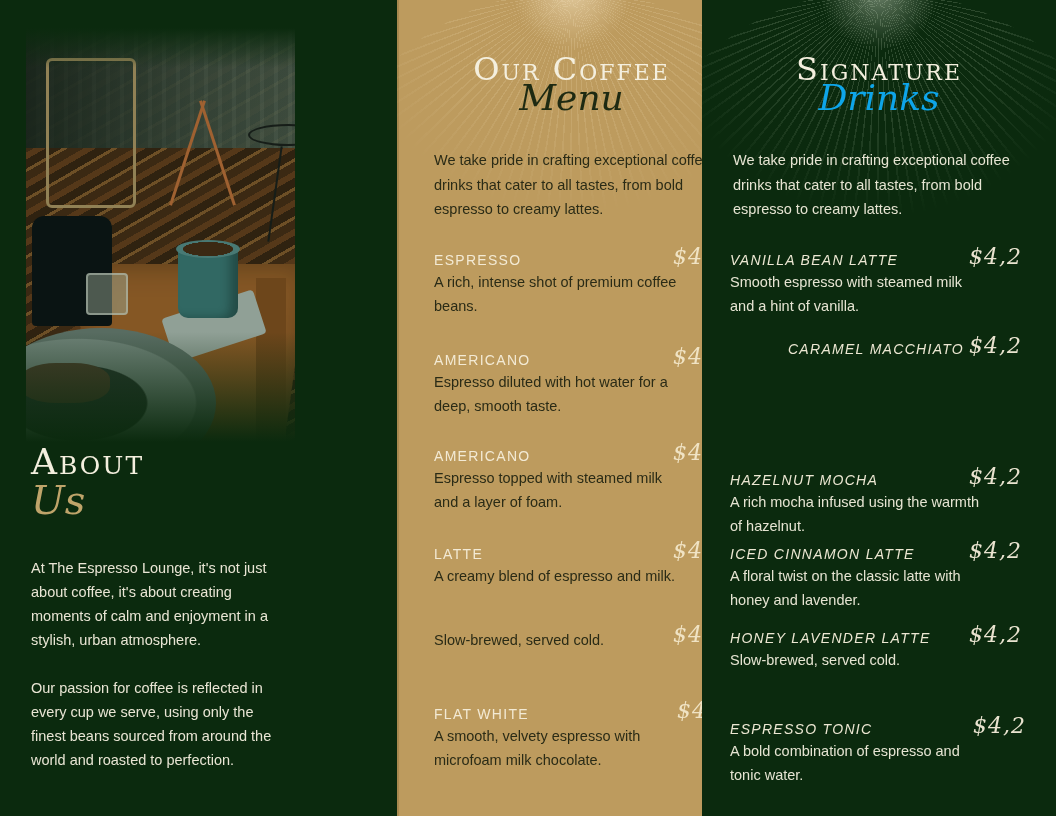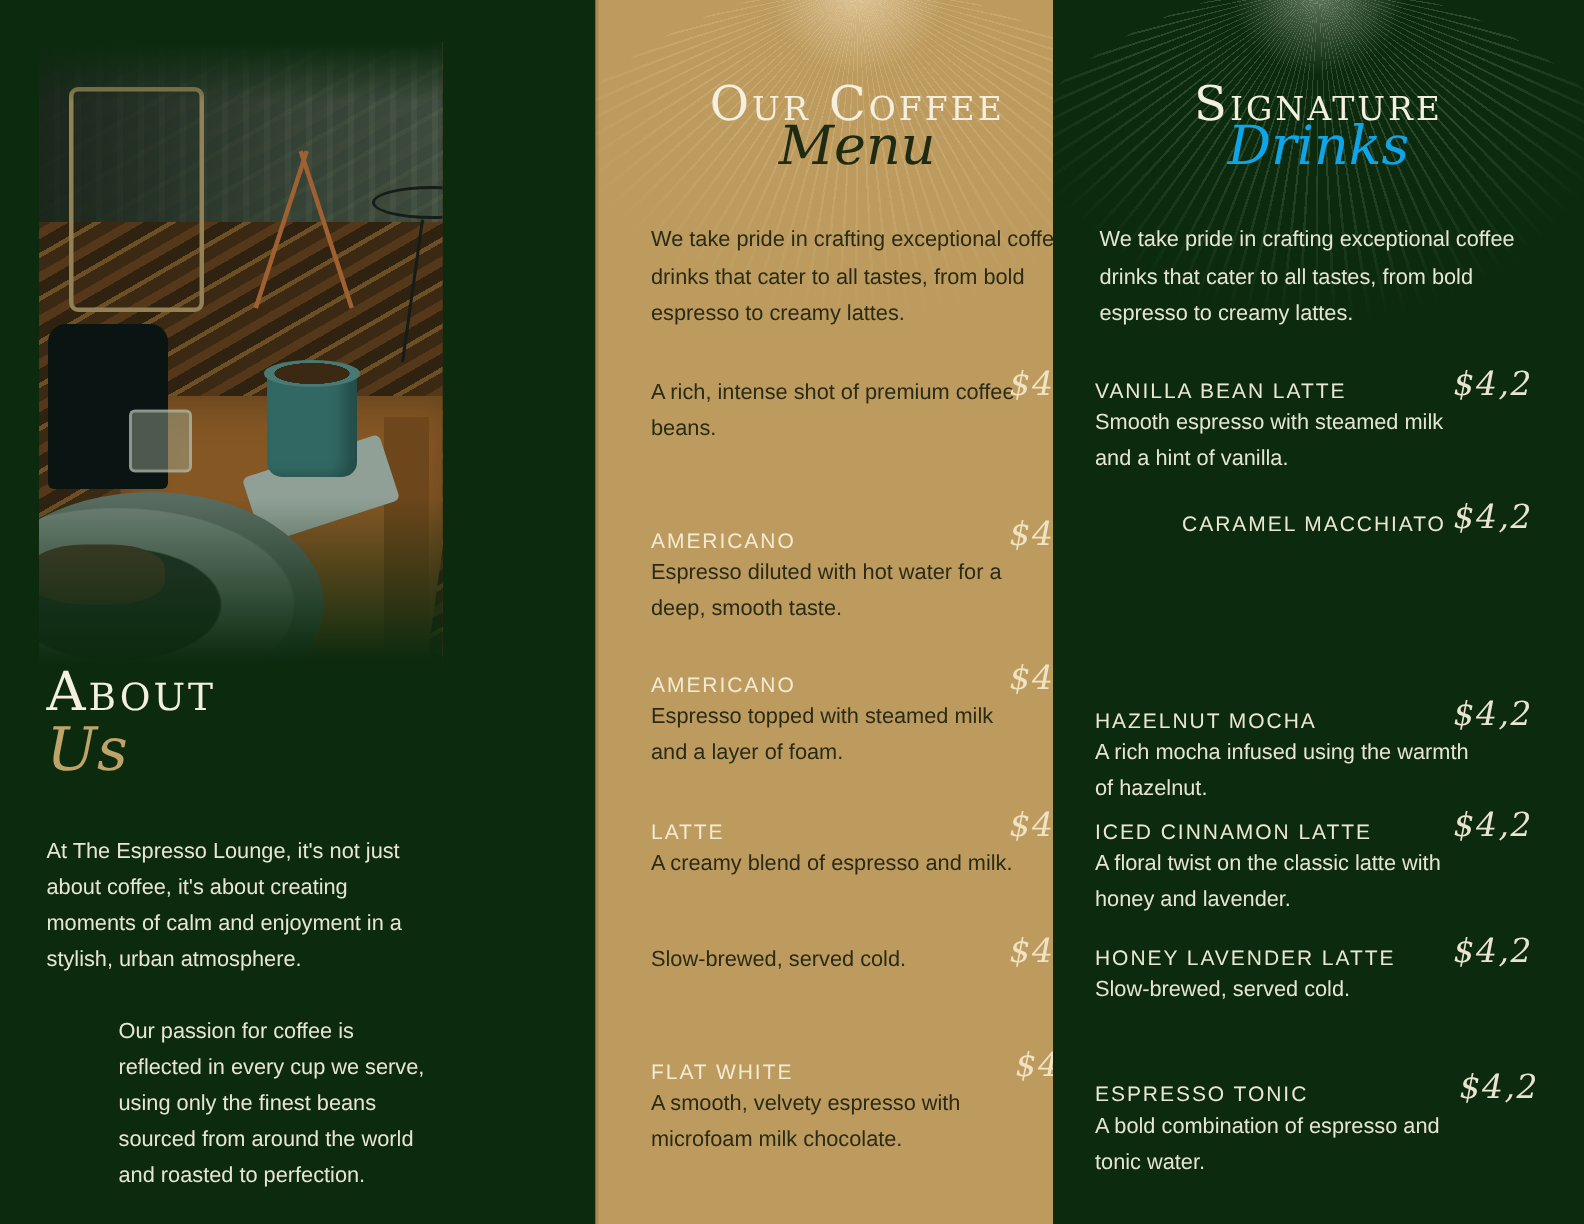--- a/index.html
+++ b/index.html
@@ -76,21 +76,21 @@
   
   .h-caps { font-family: "DejaVu Serif", "Liberation Serif", serif; font-variant: small-caps; letter-spacing: 2px;
     color: #f4efde; font-weight: normal; }
   .h-script { font-family: "DejaVu Serif", "Liberation Serif", serif; font-style: italic; font-weight: normal; }
 
   .about-title { position: absolute; left: 31px; top: 442px; }
   .about-title .h-caps { font-size: 36px; line-height: 40px; display: block; }
   .about-title .h-script { font-size: 40px; line-height: 40px; color: #bfa46a; display: block; margin-top: -2px; }
 
   .about-body { position: absolute; left: 31px; top: 556px; width: 260px; color: #e9e5d4; font-size: 14.5px; line-height: 24px; }
-  .about-body p + p { margin-top: 24px; margin-left: 48px; }
+  .about-body p + p { margin-top: 24px; }
 
   .title-block { position: absolute; left: 0; width: 100%; text-align: center; top: 50px; }
   .title-block .h-caps { font-size: 32px; line-height: 38px; display: block; }
   .title-block .h-script { font-size: 36px; line-height: 36px; display: block; margin-top: -8px; }
   .panel-mid .h-script { color: #1e2a12; }
   .panel-right .h-script { color: #0ea5e9; }
 
   .intro { position: absolute; top: 148px; width: 290px; font-size: 14.5px; line-height: 24.5px; }
   .panel-mid .intro { left: 37px; color: #2a2b16; }
   .panel-right .intro { left: 31px; color: #e6e4d2; }
@@ -99,21 +99,21 @@
   .panel-right .items { left: 28px; }
   .item { position: absolute; left: 0; width: 292px; }
   .item-name { font-size: 14px; letter-spacing: 1.3px; line-height: 20px; text-transform: uppercase; }
   .item-desc { font-size: 14.5px; line-height: 24px; width: 250px; }
   .item-price { position: absolute; right: 0; top: -6px; font-family: "DejaVu Serif", "Liberation Serif", serif;
     font-style: italic; font-size: 22px; letter-spacing: 1px; }
 
   .panel-mid .item-name { color: #f3ead4; }
   .panel-mid .item-desc { color: #2a2b16; }
   .panel-mid .item-price { color: #f0e3c4; }
-  .panel-right .item-name { color: #ece7d2; }
+  .panel-right .item-name { color: #ece7d2; font-style: italic; }
   .panel-right .item-desc { color: #e6e4d2; }
   .panel-right .item-price { color: #e9e3cf; }
 </style>
 </head>
 <body>
 
 <section class="panel panel-left">
   <div class="photo">
     <div class="wall"></div>
     <div class="wall-shade"></div>
@@ -152,20 +152,21 @@
 
   <h2 class="title-block">
     <span class="h-caps">Our Coffee</span>
     <span class="h-script">Menu</span>
   </h2>
 
   <p class="intro">We take pride in crafting exceptional coffee drinks that cater to all tastes, from bold espresso to creamy lattes.</p>
 
   <div class="items">
     <div class="item" style="top:0px;">
+      <div class="item-name">Espresso</div>
       <div class="item-desc">A rich, intense shot of premium coffee beans.</div>
       <div class="item-price">$4,2</div>
     </div>
     <div class="item" style="top:100px;">
       <div class="item-name">Americano</div>
       <div class="item-desc">Espresso diluted with hot water for a deep, smooth taste.</div>
       <div class="item-price">$4,2</div>
     </div>
     <div class="item" style="top:196px;">
       <div class="item-name">Americano</div>

